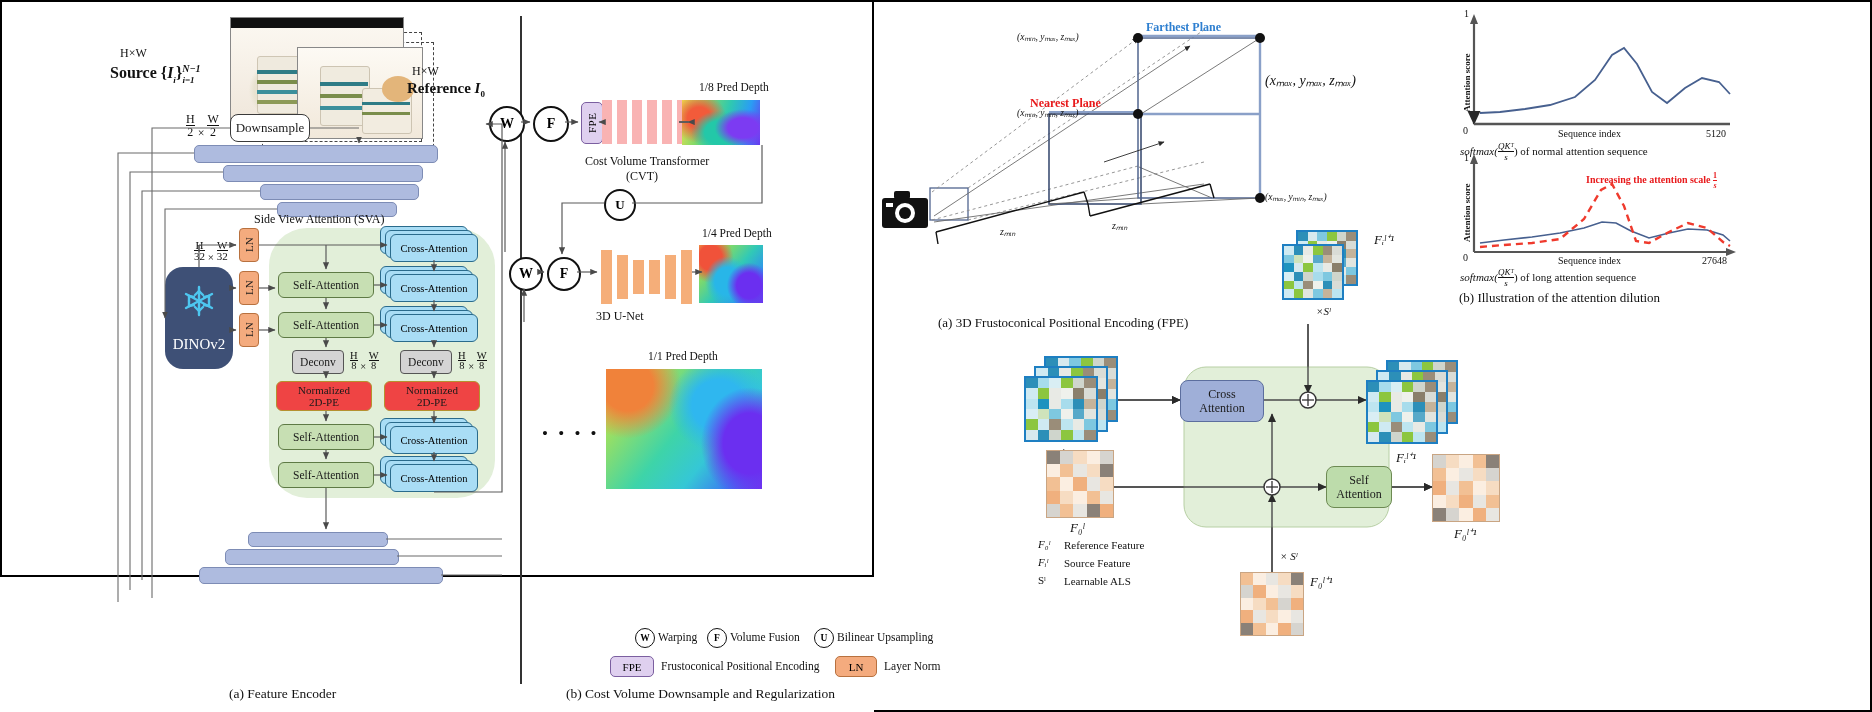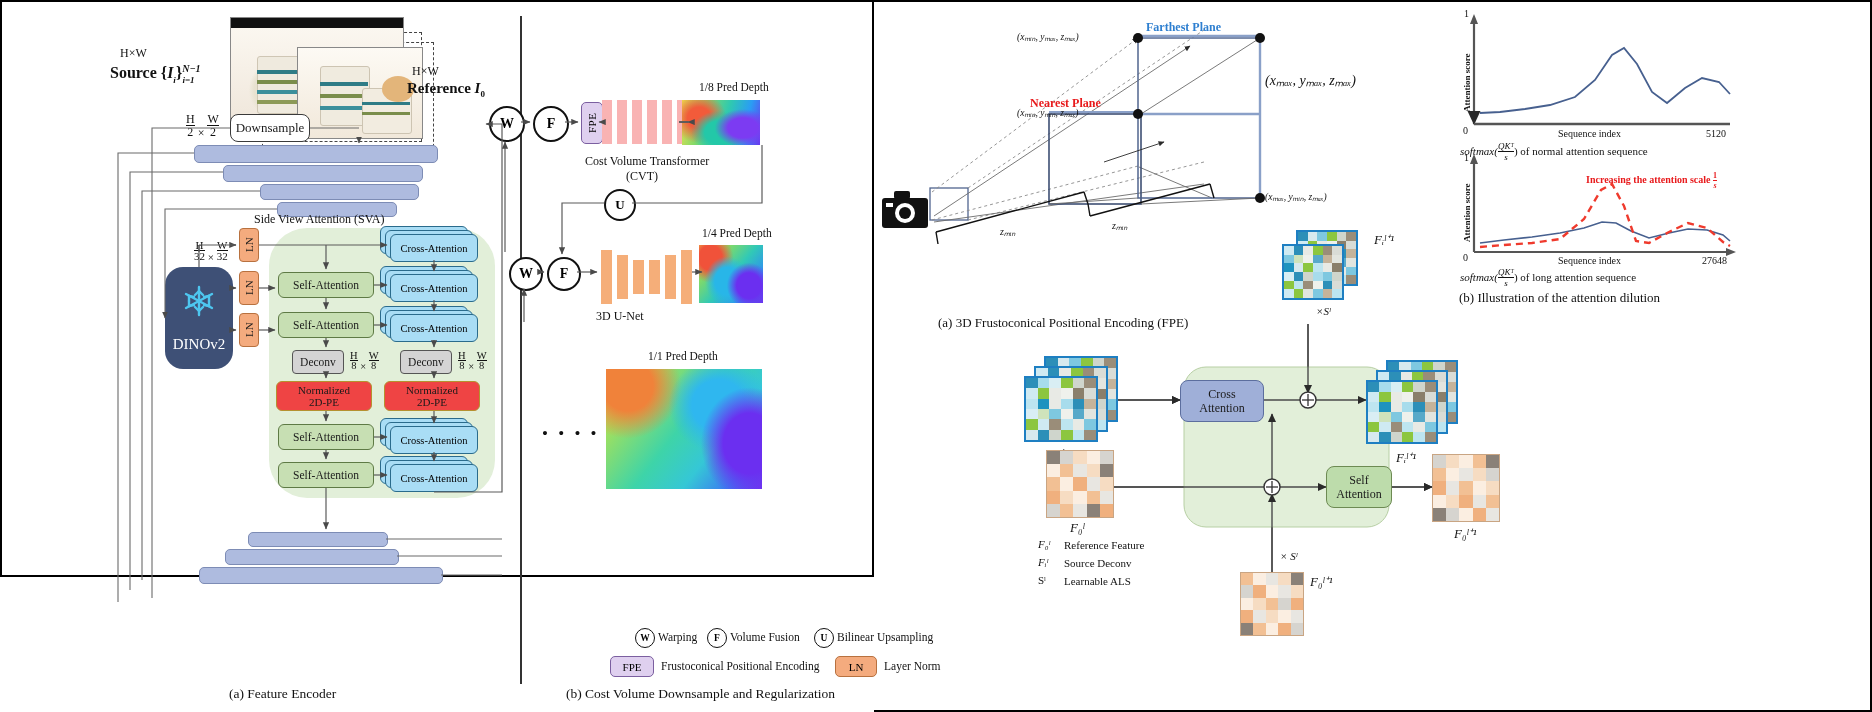--- a/index.html
+++ b/index.html
@@ -957,18 +957,18 @@
         <div style="background:#d6d4cf"></div>
         <div style="background:#fbeee1"></div>
         <div style="background:#f0b07e"></div>
         <div style="background:#e8e6e1"></div>
     </div>
     <div class="txt" style="left:580px;top:522px;font-size:13px;font-style:italic;">F₀ˡ⁺¹</div>
 
     <div class="txt" style="left:164px;top:536px;font-size:11px;font-style:italic;">F₀ˡ</div>
     <div class="txt" style="left:190px;top:537px;font-size:11px;">Reference Feature</div>
     <div class="txt" style="left:164px;top:554px;font-size:11px;font-style:italic;">Fᵢˡ</div>
-    <div class="txt" style="left:190px;top:555px;font-size:11px;">Source Deconv</div>
+    <div class="txt" style="left:190px;top:555px;font-size:11px;">Source Feature</div>
     <div class="txt" style="left:164px;top:572px;font-size:11px;">Sˡ</div>
     <div class="txt" style="left:190px;top:573px;font-size:11px;">Learnable ALS</div>
 
   </div>
 </div>
 
 </body></html>

